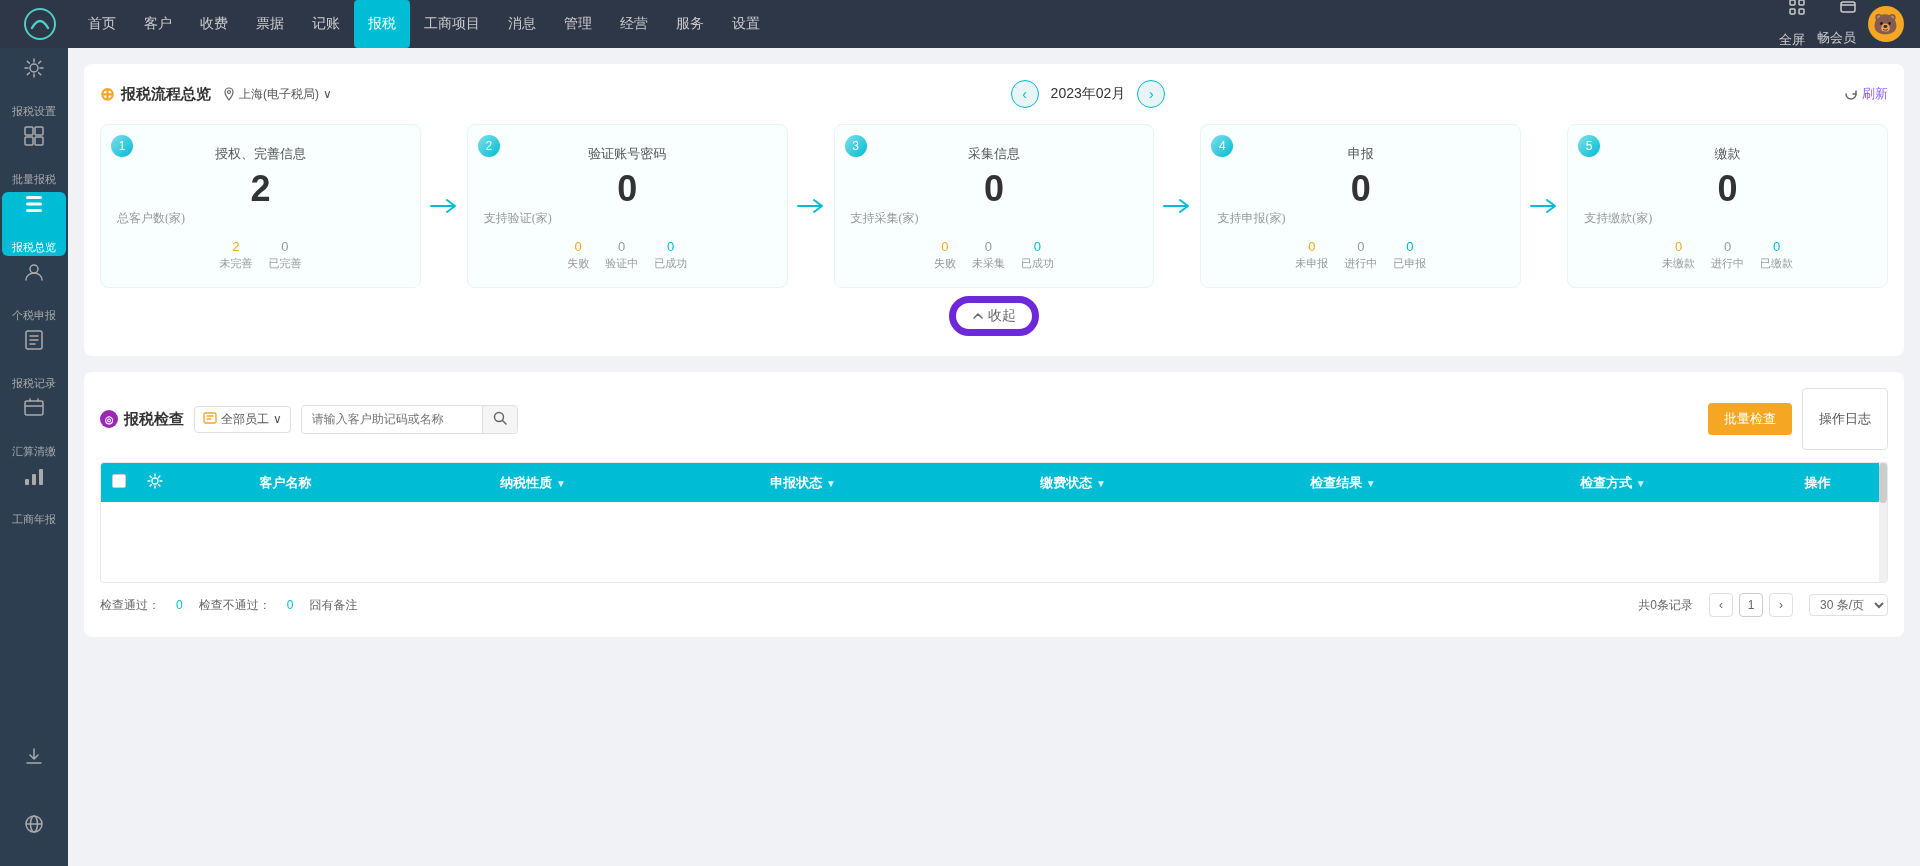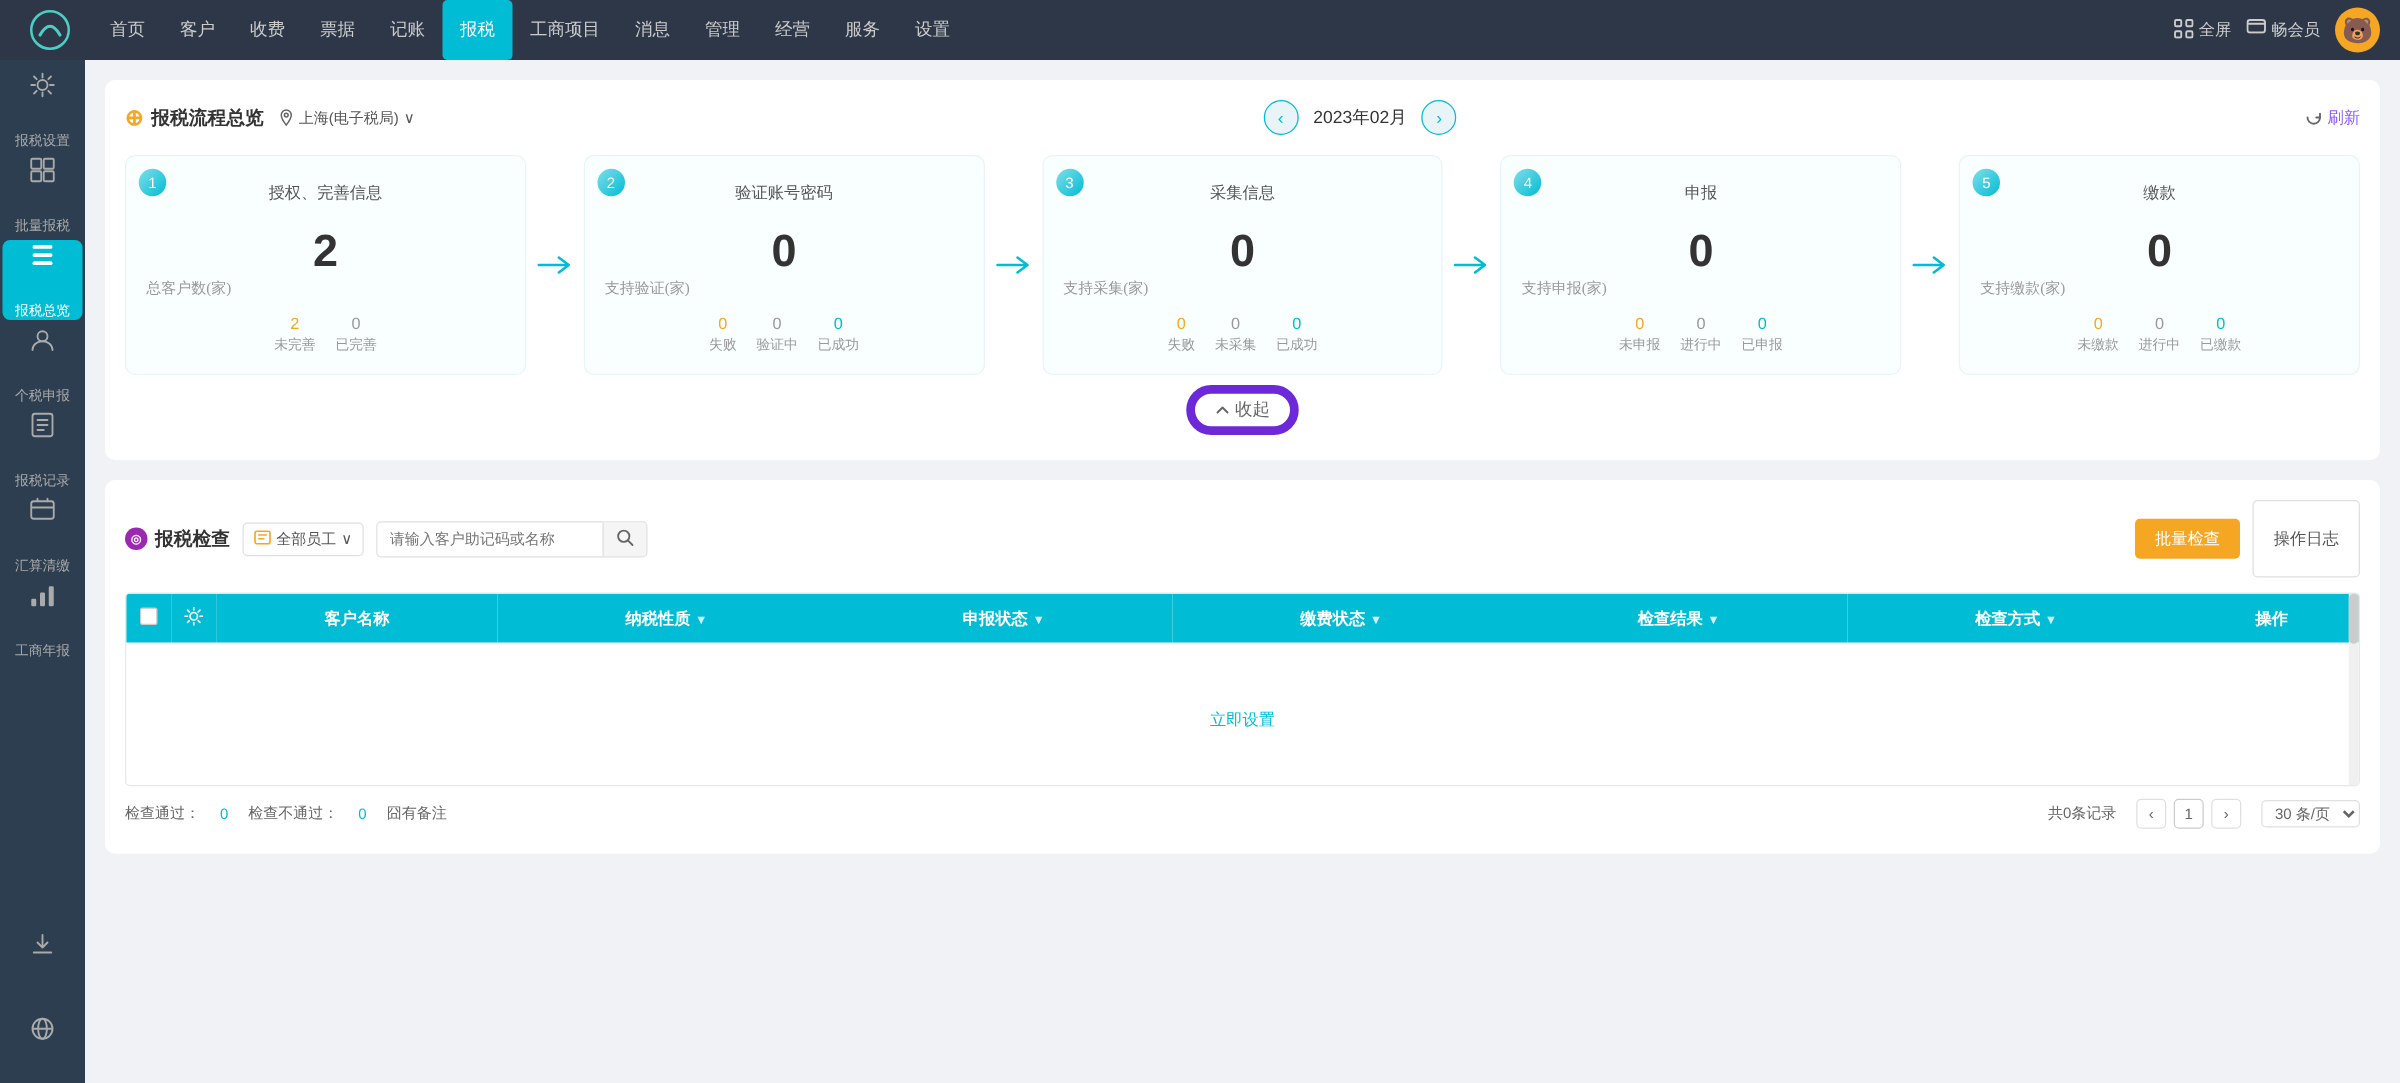--- a/index.html
+++ b/index.html
@@ -48,24 +48,25 @@
       border-radius: 4px;
     }
     .nav-right {
       display: flex;
       align-items: center;
       gap: 12px;
     }
     .nav-right-btn {
       color: #ccc;
       display: flex;
-      align-items: flex-start;
-      gap: 4px;
+      align-items: flex-end;
+      gap: 16px;
       cursor: pointer;
       font-size: 13px;
+      flex-direction: column;
     }
     .avatar {
       width: 36px;
       height: 36px;
       border-radius: 50%;
       background: #f5a623;
       display: flex;
       align-items: center;
       justify-content: center;
       color: #fff;
@@ -214,21 +215,21 @@
       color: #fff;
       font-size: 12px;
       display: flex;
       align-items: center;
       justify-content: center;
     }
     .step-title {
       font-size: 13px;
       color: #555;
       text-align: center;
-      margin-bottom: 16px;
+      margin-bottom: 4px;
       margin-top: 4px;
     }
     .step-count {
       font-size: 36px;
       font-weight: bold;
       color: #333;
       text-align: center;
       line-height: 1.2;
     }
     .step-subtitle {
@@ -844,23 +845,20 @@
               <span>检查方式</span>
               <span class="filter-icon">▼</span>
             </th>
             <th>
               <span>操作</span>
             </th>
           </tr>
         </thead>
       </table>
       <div class="table-empty">
-        <div style="margin-top: 10px;">
-          <span class="table-empty-link">立即设置</span>
-        </div>
       </div>
       <div class="table-scrollbar">
         <div class="table-scrollbar-thumb"></div>
       </div>
     </div>
 
     <div class="table-footer">
       <span>检查通过：</span>
       <span class="footer-link">0</span>
       <span>检查不通过：</span>

